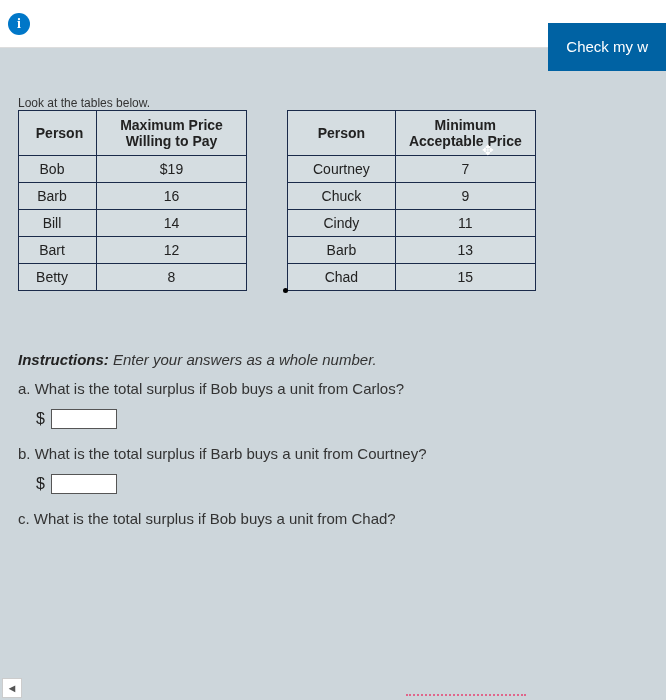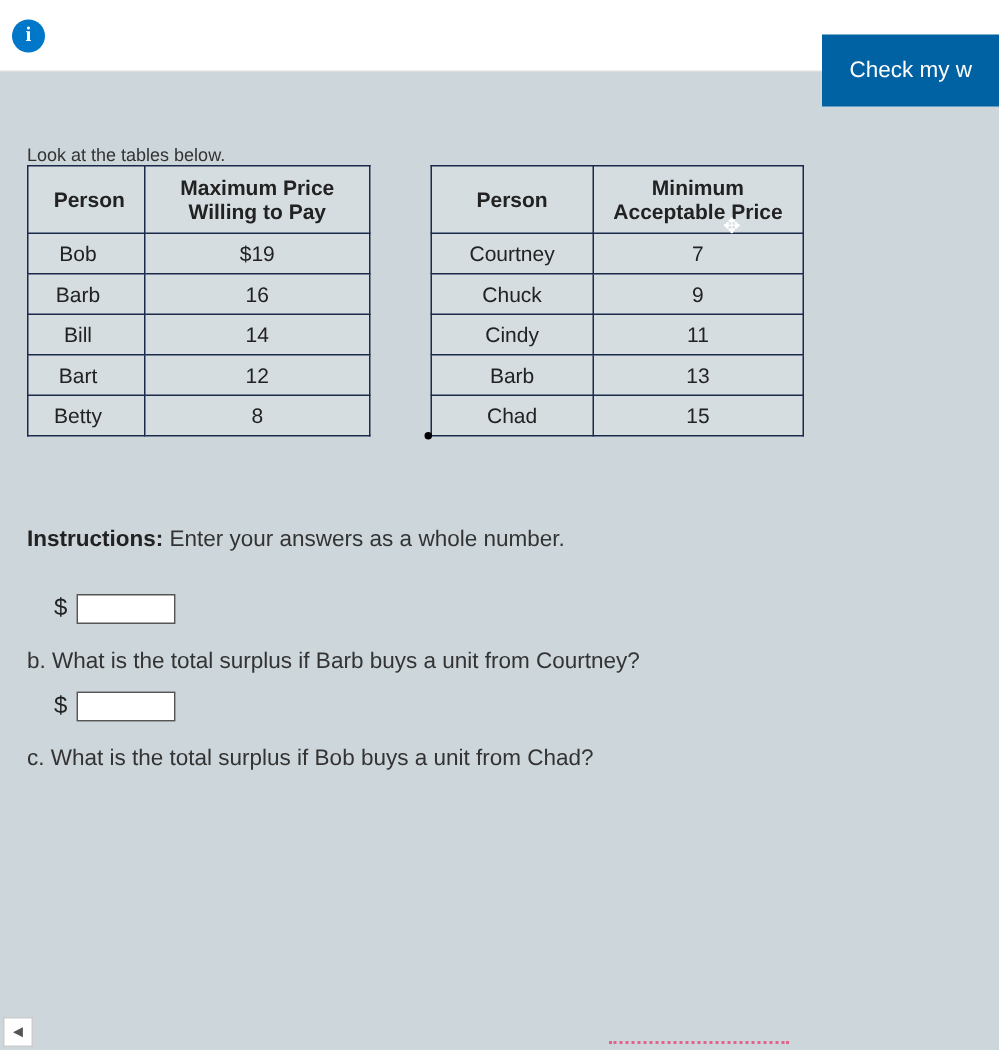--- a/index.html
+++ b/index.html
@@ -71,21 +71,21 @@
     .t1 th:first-child, .t1 td:first-child { width: 78px; text-align: center; padding-left: 14px;}
     .t1 th:last-child, .t1 td:last-child { width: 150px; margin-top: 15px; }
     .t2 th:first-child, .t2 td:first-child { width: 100px; }
     .t2 th:last-child, .t2 td:last-child { width: 140px; }
     td.name { text-align: left; padding-left: 14px; }
     .cursor-icon {
       position: absolute;
       font-size: 14px;
       color: #fff;
     }
-    .instructions { font-size: 15px; color: #333; margin-bottom: 28px; }
+    .instructions { font-size: 15px; color: #333; margin-bottom: 12px; font-style: italic; }
     .instructions b { color: #222; }
     .question { font-size: 15px; color: #333; margin: 10px 0 12px 0; }
     .answer-row { display: flex; align-items: center; gap: 6px; margin: 0 0 16px 18px; }
     .dollar { font-size: 16px; color: #222; }
     .answer-input {
       width: 66px; height: 20px;
       border: 1px solid #555;
       background: #fff;
       font-size: 13px;
       padding: 0 3px;
@@ -187,20 +187,21 @@
         </tbody>
       </table>
       <span class="cursor-icon" style="top:32px; right:42px;">✥</span>
     </div>
   </div>
 
   <div class="instructions">
     <b>Instructions:</b><span> Enter your answers as a whole number.</span>
   </div>
 
+  <div class="question">a. What is the total surplus if Bob buys a unit from Carlos?</div>
   <div class="answer-row">
     <span class="dollar">$</span>
     <input class="answer-input" type="text" style="">
   </div>
 
   <div class="question">b. What is the total surplus if Barb buys a unit from Courtney?</div>
   <div class="answer-row">
     <span class="dollar">$</span>
     <input class="answer-input" type="text" style="">
   </div>

